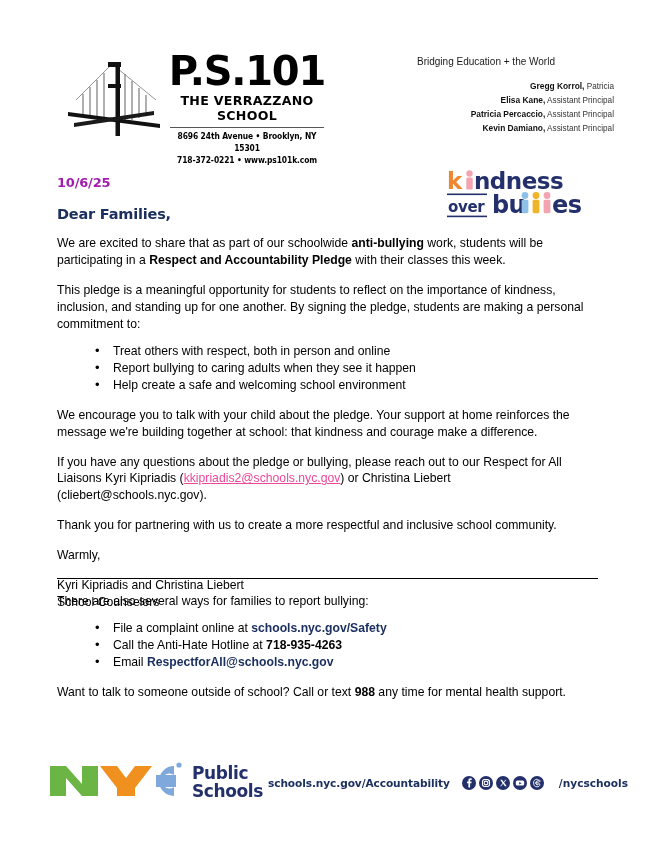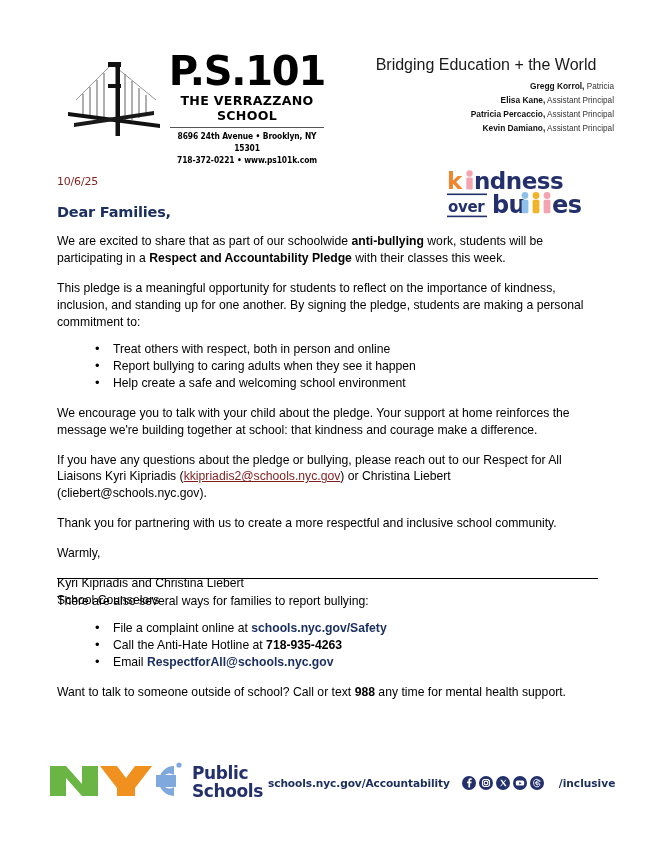--- a/index.html
+++ b/index.html
@@ -72,21 +72,21 @@
     color: #000;
     letter-spacing: -0.1px;
   }
 
   .tagline {
     position: absolute;
     left: 355px;
     top: 22px;
     width: 262px;
     text-align: center;
-    font-size: 16px;
+    font-size: 10px;
     color: #1a1a1a;
   }
   .admins {
     position: absolute;
     left: 355px;
     top: 46px;
     width: 259px;
     text-align: right;
   }
   .admin-row {
@@ -116,23 +116,23 @@
 
   
   .content {
     position: absolute;
     left: 57px;
     top: 175px;
     width: 541px;
   }
   .date {
     font-family: "DejaVu Sans", sans-serif;
-    font-weight: normal;
-    font-size: 11px;
-    color: #7f1d1d;
+    font-weight: bold;
+    font-size: 13px;
+    color: #a21caf;
     letter-spacing: -0.2px;
   }
   .salutation {
     font-family: "DejaVu Sans", sans-serif;
     font-weight: bold;
     font-size: 14.5px;
     color: #1c3060;
     letter-spacing: -0.2px;
     margin-top: 16px;
   }
@@ -167,21 +167,21 @@
   }
   ul.bullets li b {
     font-weight: bold;
     color: #1c3060;
   }
   ul.bullets li b.plainbold {
     color: #000;
   }
 
   a.mail-link {
-    color: #7f1d1d;
+    color: #ec4899;
   }
 
   .sign-line {
     font-size: 12.2px;
     line-height: 1.39;
   }
 
   hr.divider {
     position: absolute;
     left: 57px;
@@ -425,17 +425,17 @@
             </svg>
         </span>
         <span>
           <svg width="14" height="14" viewBox="0 0 14 14">
               <circle cx="7" cy="7" r="7" fill="#23306b"></circle>
               <path d="M7.1 3.2c-2.2 0-3.5 1.4-3.5 3.8s1.3 3.8 3.5 3.8c1.5 0 2.5-.7 2.7-1.8.2-1-.4-1.8-1.6-2-.1-.6-.6-1-1.3-1-.7 0-1.2.4-1.2 1 0 .7.6 1.1 1.5 1.1.4 0 .8 0 1.1-.1.1.5-.2.9-.9.9-.9 0-1.5-.7-1.5-1.9 0-1.4.8-2.2 2-2.2.8 0 1.4.3 1.8.9l.7-.6c-.6-.8-1.5-1.2-2.6-1.2z" fill="none" stroke="#fff" stroke-width="0.9"></path>
             </svg>
         </span>
       </span>
 
-      <span class="handle">/inclusive</span>
+      <span class="handle">/nycschools</span>
     </div>
   </div>
 
 </div>
 
 </body></html>

